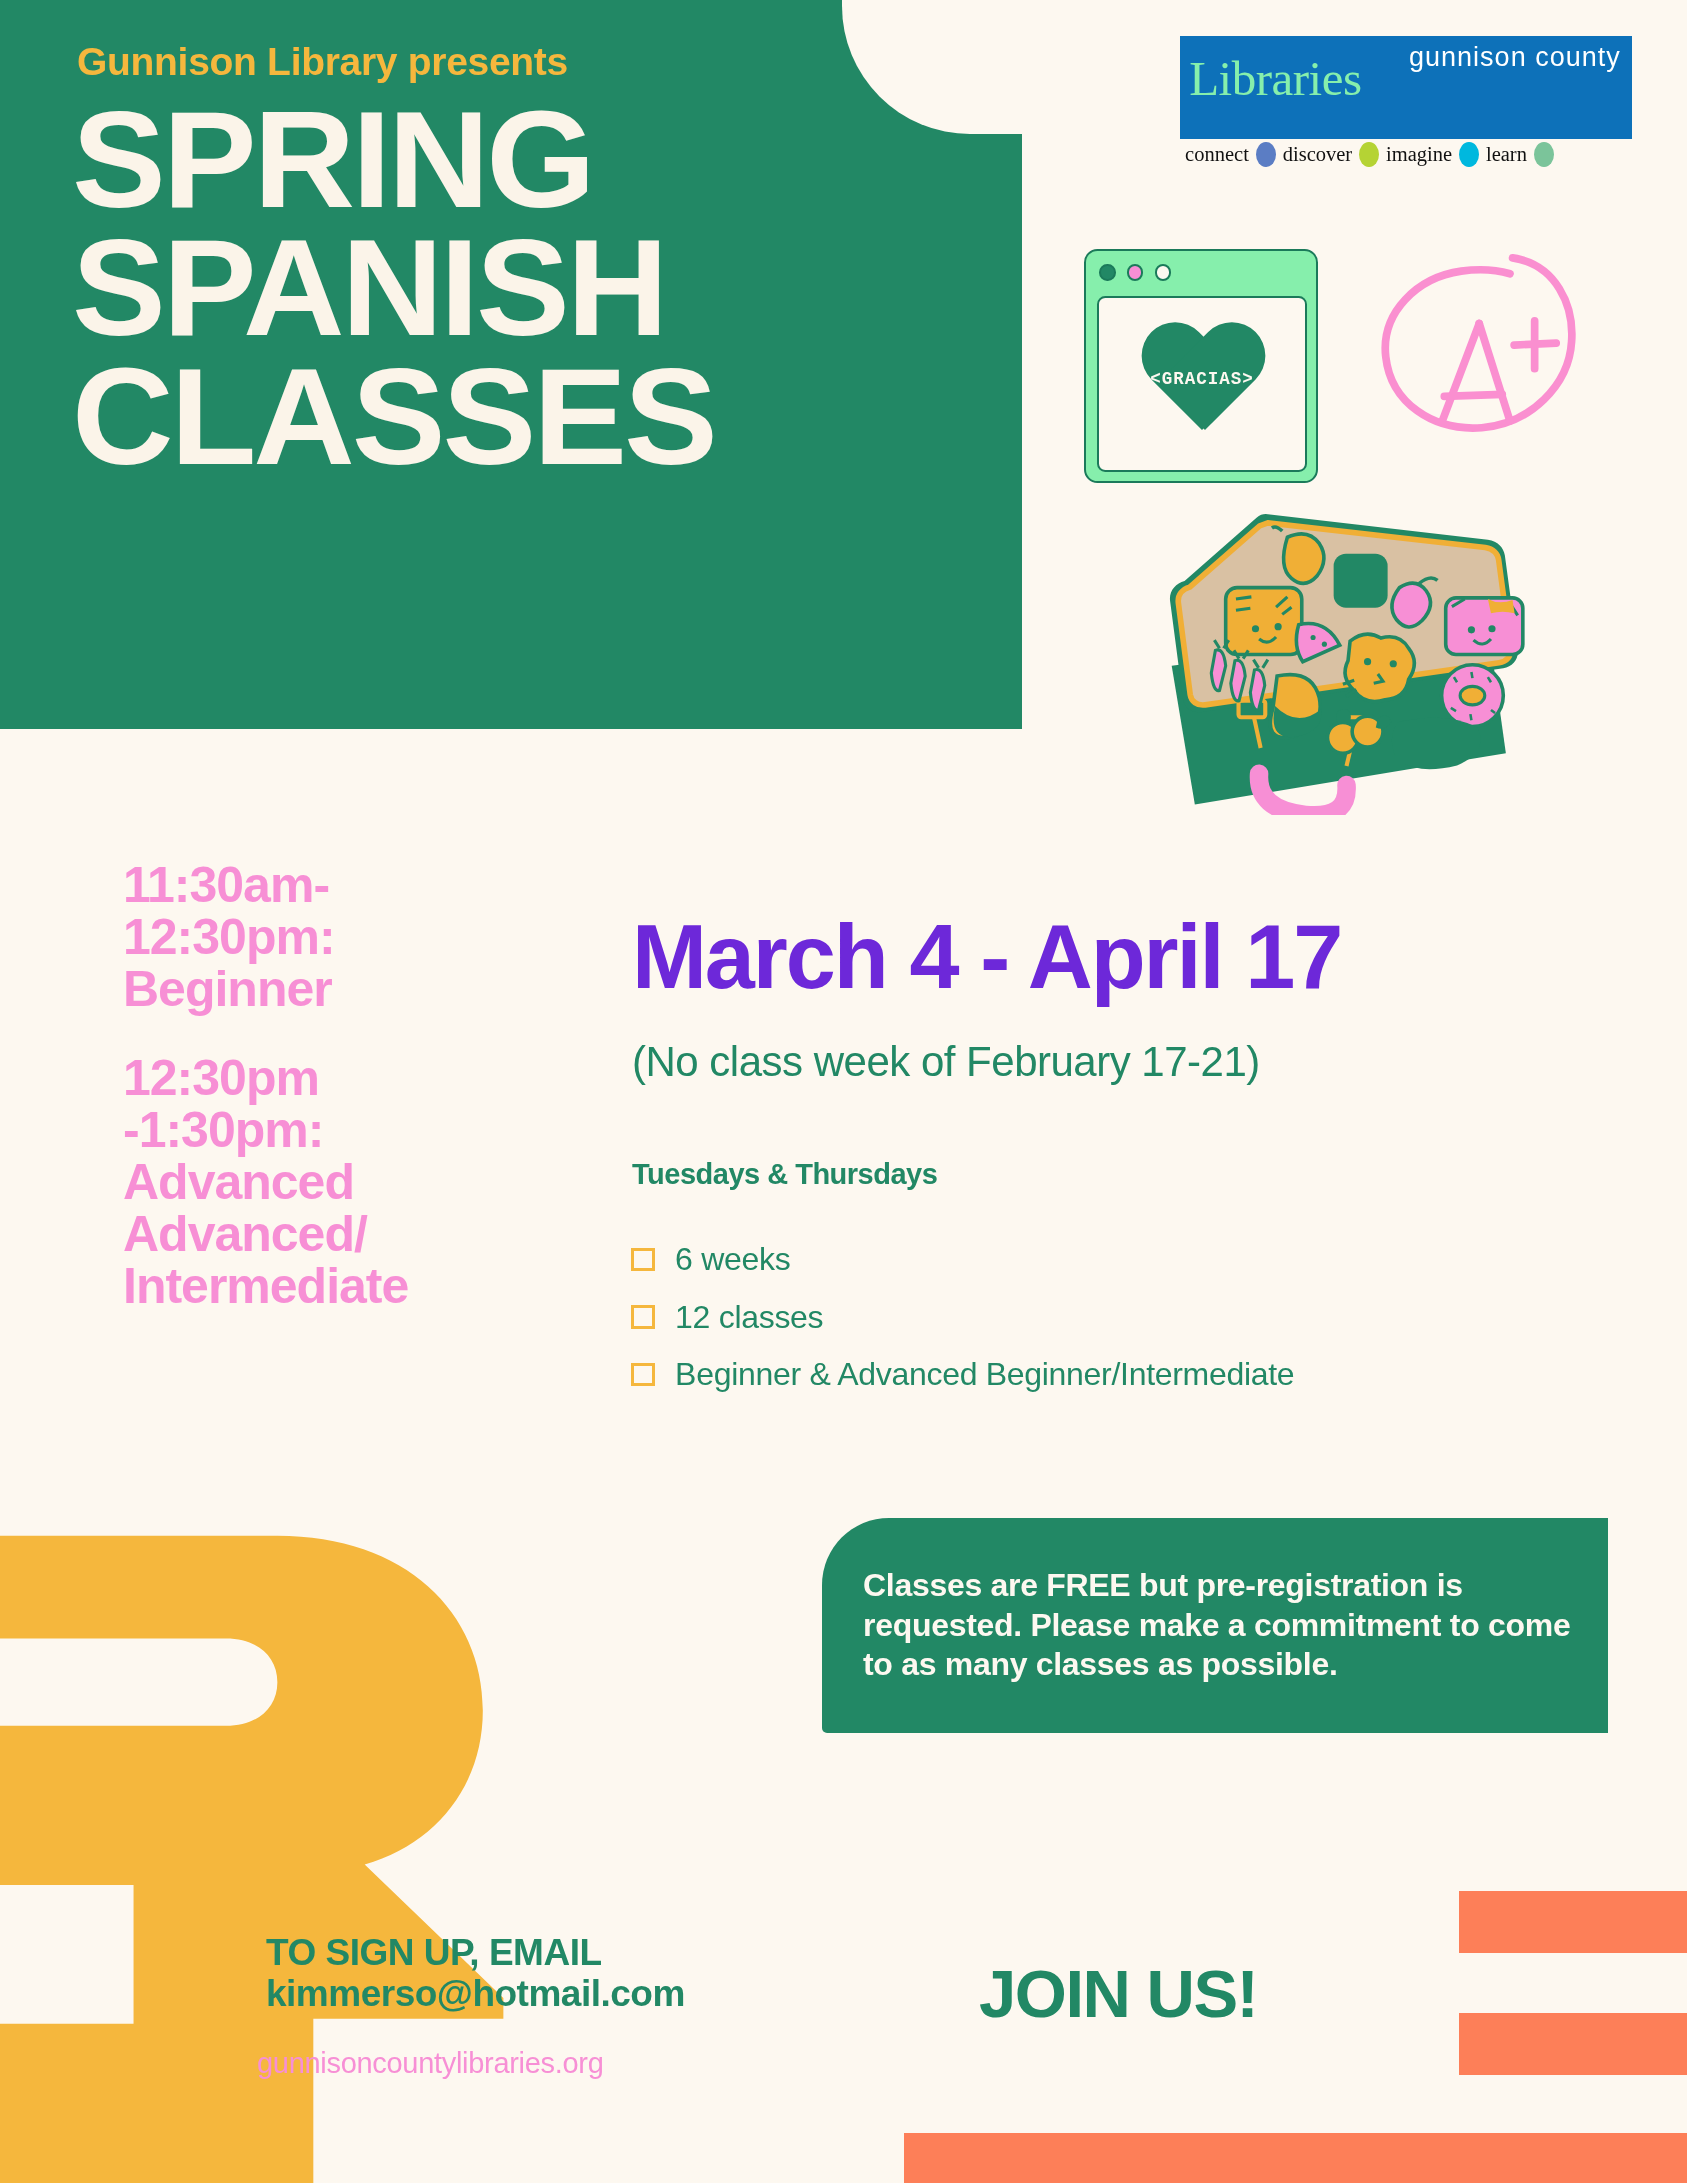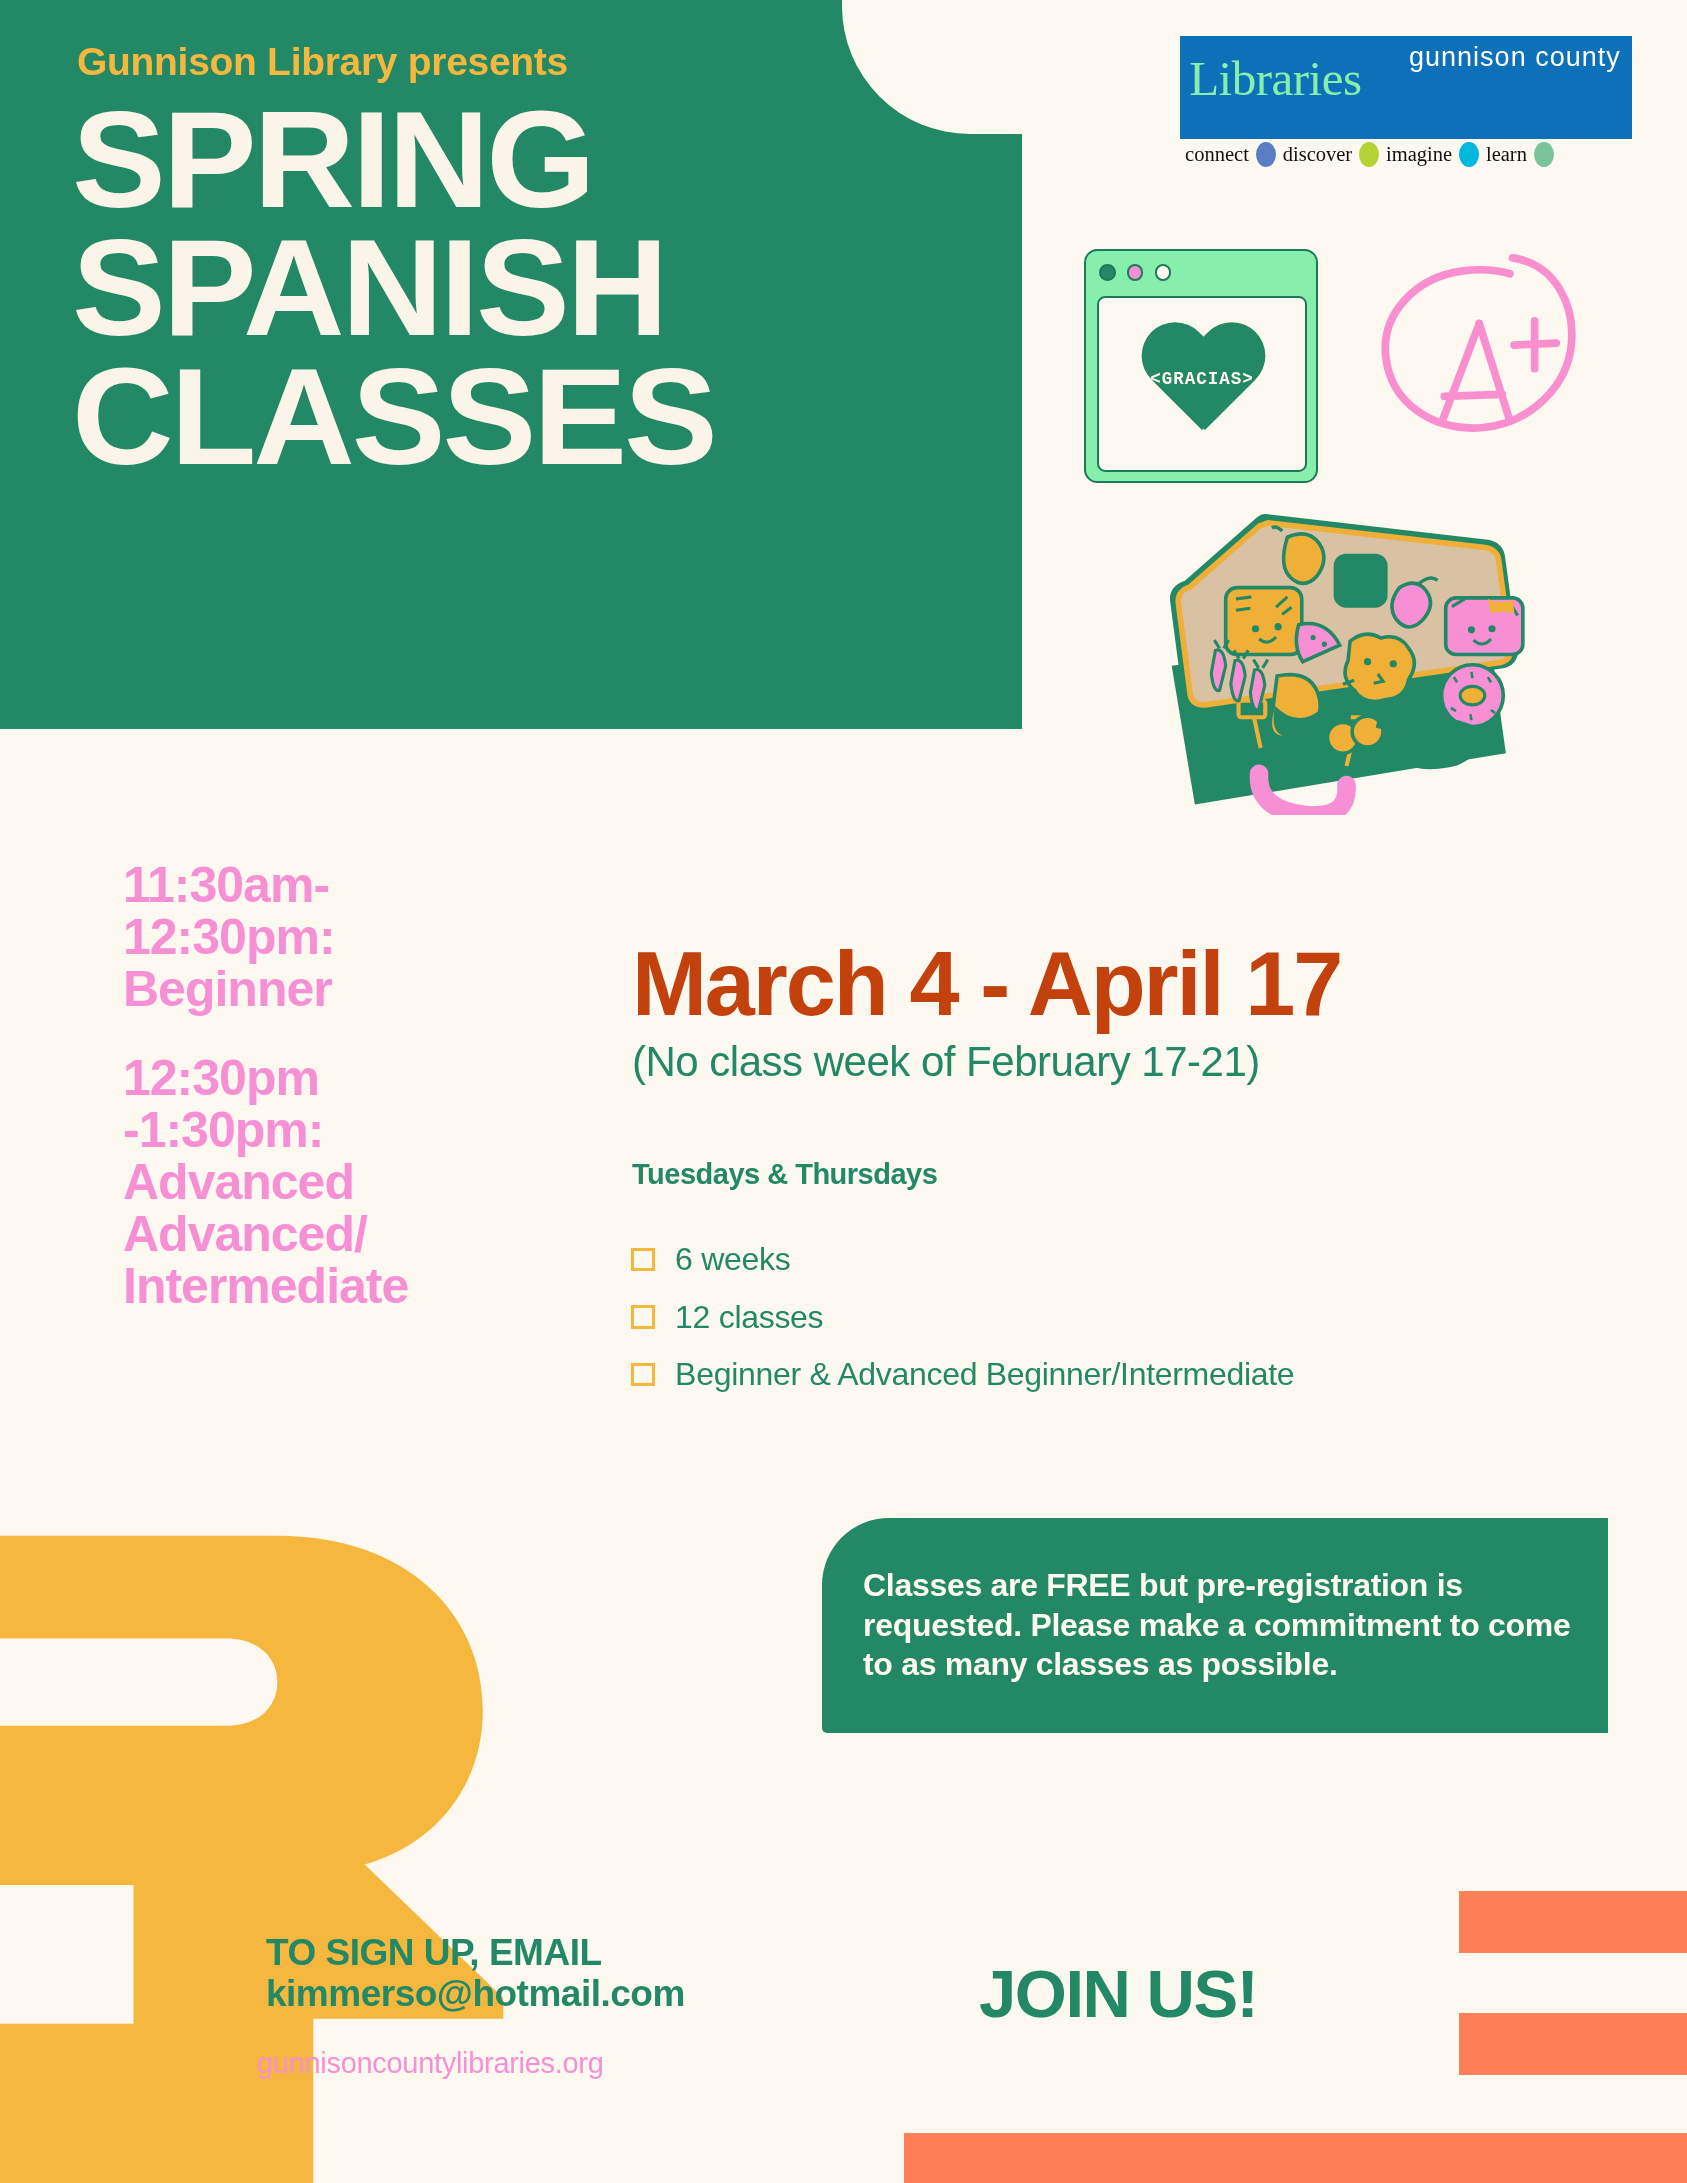--- a/index.html
+++ b/index.html
@@ -121,22 +121,22 @@
     font-size:50px; font-weight:700; line-height:1.04;
     letter-spacing:-1px;
     font-family:"Liberation Sans", sans-serif;
   }
   .times .blk{ margin-bottom:37px; }
   .times .blk:last-child{ margin-bottom:0; }
   .times .blk span{ display:block; }
 
   
   .daterange{
-    position:absolute; left:632px; top:939px;
-    color:#c2410c; font-size:90px; font-weight:700;
+    position:absolute; left:632px; top:912px;
+    color:#6d28d9; font-size:90px; font-weight:700;
     letter-spacing:-2.1px; line-height:1;
     font-family:"Liberation Sans", sans-serif;
   }
   .noclass{
     position:absolute; left:632px; top:1038px;
     color:#228865; font-size:42px; font-weight:400;
     letter-spacing:-0.5px;
     font-family:"Liberation Sans", sans-serif;
   }
   .days{

